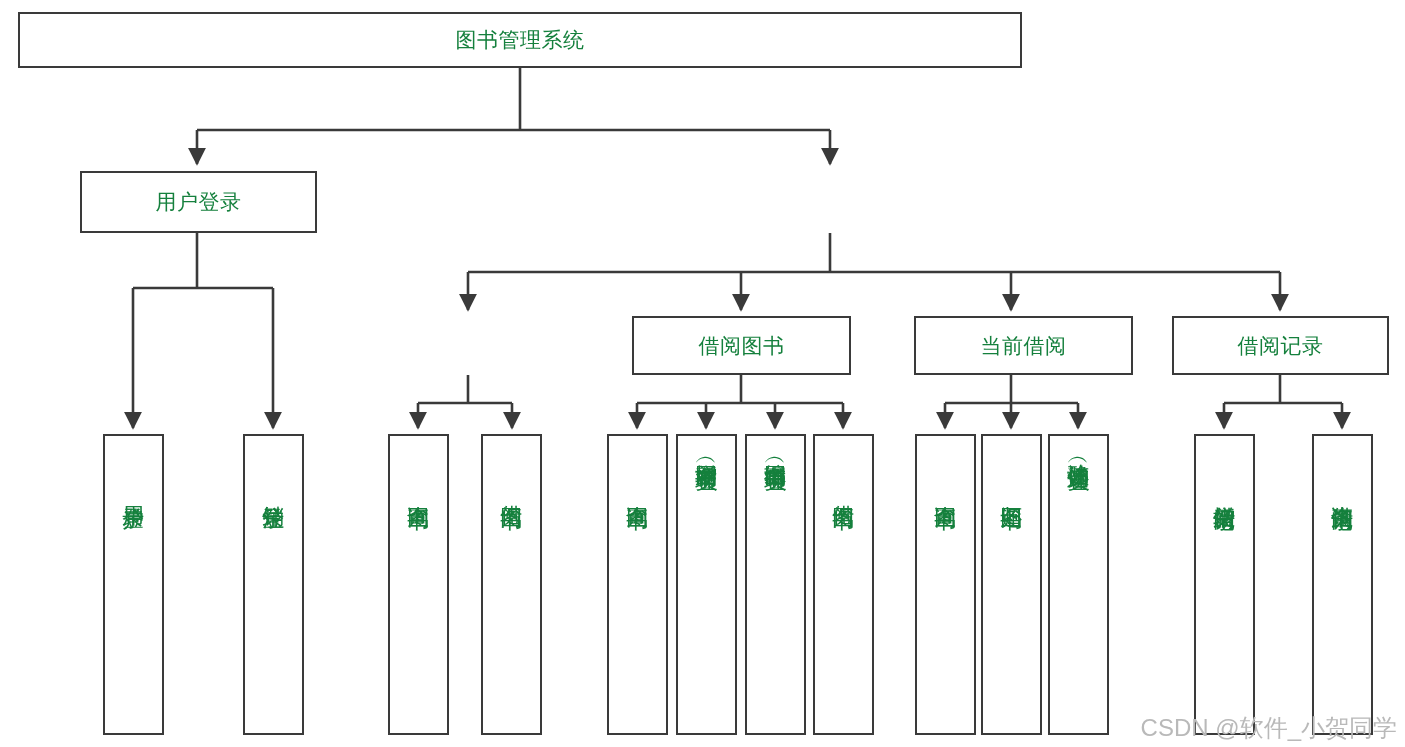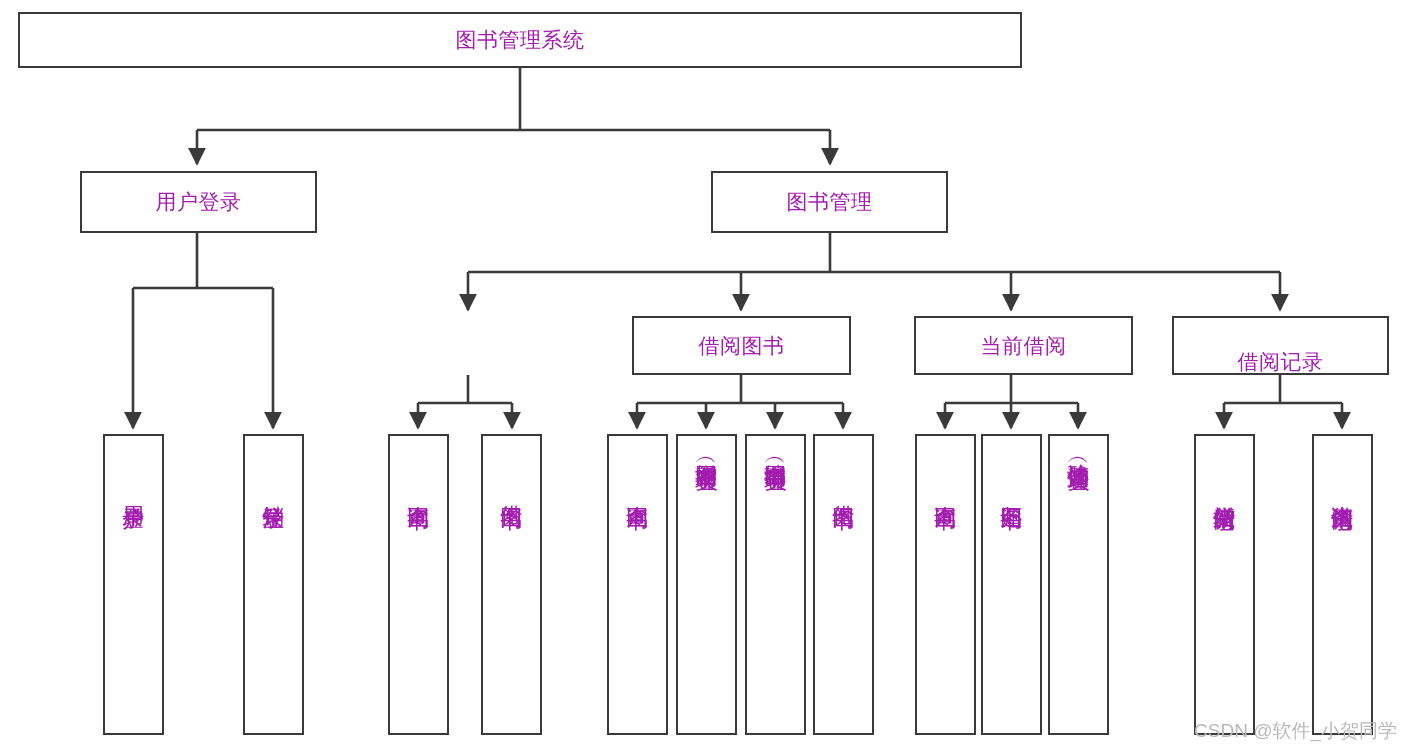--- a/index.html
+++ b/index.html
@@ -26,21 +26,21 @@
     height: 747px;
   }
   .node {
     position: absolute;
     box-sizing: border-box;
     background: #ffffff;
     border: 2px solid #3a3a3a;
     display: flex;
     align-items: center;
     justify-content: center;
-    color: #a21caf;
+    color: #15803d;
   }
   .node-label {
     display: block;
     text-align: center;
     line-height: 1.04;
     letter-spacing: 0.5px;
     white-space: nowrap;
   }
   .node.horizontal .node-label {
     font-size: 21px;
@@ -60,21 +60,21 @@
   .node.vertical.mid .node-label {
     margin-top: 46px;
   }
   .node.vertical.tall .node-label {
     margin-top: 4px;
   }
   #watermark {
     position: absolute;
     right: 8px;
     bottom: 3px;
-    font-size: 19px;
+    font-size: 24px;
     color: #b9b9b9;
     white-space: nowrap;
     pointer-events: none;
     font-family: "Liberation Sans", "DejaVu Sans", sans-serif;
   }
 </style>
 </head>
 <body>
 
 <div id="diagram-canvas">
@@ -131,34 +131,31 @@
   </svg>
 
   <div class="node horizontal" style="left:18px; top:12px; width:1004px; height:56px;">
     <span class="node-label">图书管理系统</span>
   </div>
 
   <div class="node horizontal" style="left:80px; top:171px; width:237px; height:62px;">
     <span class="node-label">用户登录</span>
   </div>
 
-  <div class="node horizontal" style="left:711px; top:171px; width:237px; height:62px;">
-    <span class="node-label">图书管理</span>
-  </div>
 
 
   <div class="node horizontal" style="left:632px; top:316px; width:219px; height:59px;">
     <span class="node-label">借阅图书</span>
   </div>
 
   <div class="node horizontal" style="left:914px; top:316px; width:219px; height:59px;">
     <span class="node-label">当前借阅</span>
   </div>
 
-  <div class="node horizontal" style="left:1172px; top:316px; width:217px; height:59px;align-items:flex-end;">
+  <div class="node horizontal" style="left:1172px; top:316px; width:217px; height:59px;">
     <span class="node-label">借阅记录</span>
   </div>
 
   <div class="node vertical mid" style="left:103px; top:434px; width:61px; height:301px;">
     <span class="node-label">用户登录</span>
   </div>
 
   <div class="node vertical mid" style="left:243px; top:434px; width:61px; height:301px;">
     <span class="node-label">注销登录</span>
   </div>

